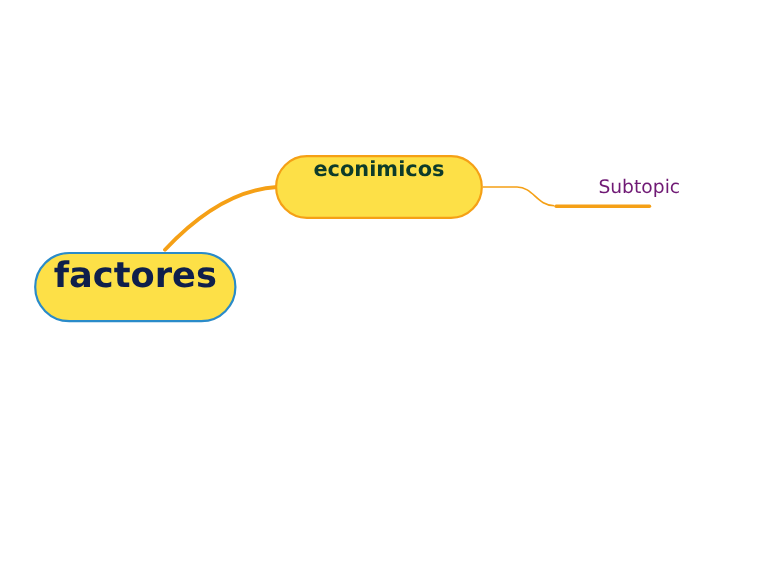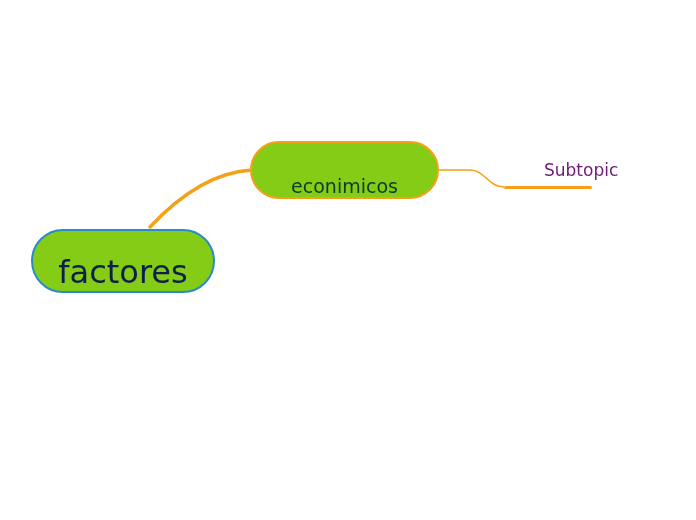--- a/index.html
+++ b/index.html
@@ -2,22 +2,22 @@
 <html><head>
   <meta charset="utf-8">
   <style>
     html, body { margin: 0; padding: 0; }
     body {
       width: 696px; height: 520px; background: #ffffff; position: relative; overflow: hidden;
       font-family: "DejaVu Sans", "Liberation Sans", sans-serif;
     }
     svg.connectors { position: absolute; left: 0; top: 0; width: 696px; height: 520px; }
     .node {
-      position: absolute; box-sizing: border-box; display: flex; align-items: flex-end; justify-content: center;
-      background: #84cc16; font-weight: normal; cursor: pointer;
+      position: absolute; box-sizing: border-box; display: flex; align-items: flex-start; justify-content: center;
+      background: #fde047; font-weight: bold; cursor: pointer;
     }
     #root-node {
       left: 31px; top: 229px; width: 184px; height: 64px;
       border: 2.5px solid #2a8bc9; border-radius: 32px;
       color: #0f1f4b; font-size: 32px;
     }
     #main-node {
       left: 250px; top: 141px; width: 189px; height: 58px;
       border: 2.5px solid #f5a016; border-radius: 29px;
       color: #0d3b2a; font-size: 19px;

